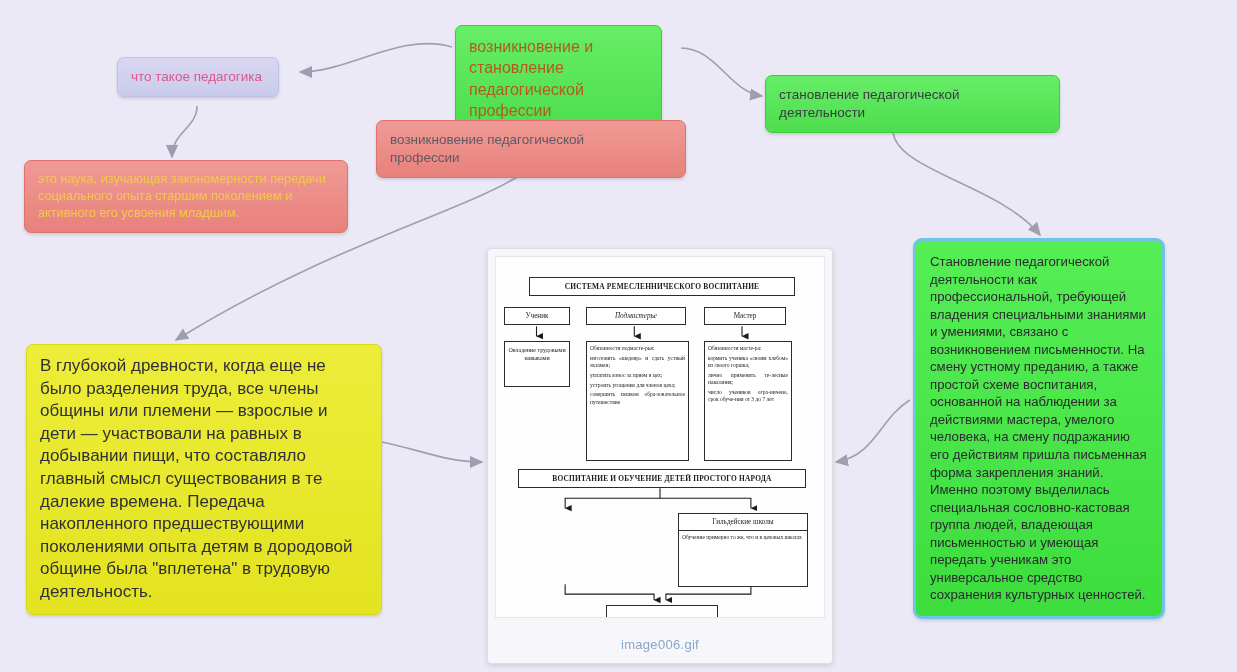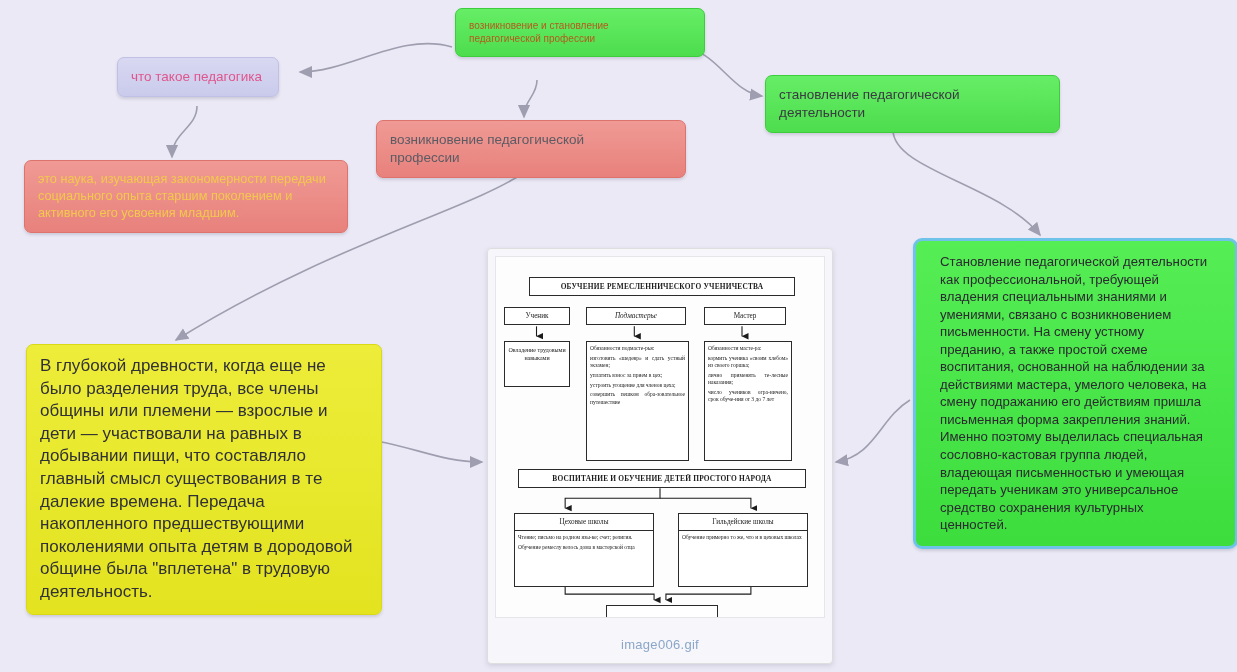--- a/index.html
+++ b/index.html
@@ -18,23 +18,23 @@
     box-sizing:border-box;
     border-radius:7px;
     padding:10px 13px;
     line-height:1.33;
     white-space:pre-wrap;
     box-shadow:0 2px 3px rgba(90,90,120,.20);
   }
 
   
   .n-root{
-    left:455px;top:8px;width:250px;
+    left:455px;top:25px;width:207px;
     background:linear-gradient(#66ee66,#4ddd4d);
-    color:#b35c1a;font-size:10px;
+    color:#b35c1a;font-size:16px;
     border:1px solid #3ccc3c;
   }
   .n-what{
     left:117px;top:57px;width:162px;
     background:linear-gradient(#d8d8f2,#cacaec);
     color:#e0558c;font-size:13.5px;
     border:1px solid #c0c0e4;
   }
   .n-science{
     left:24px;top:160px;width:324px;
@@ -54,26 +54,26 @@
     color:#3a3a42;font-size:13.5px;
     border:1px solid #3ccc3c;
   }
   .n-ancient{
     left:26px;top:344px;width:356px;
     background:linear-gradient(#eded3a,#e3e320);
     color:#303036;font-size:17px;
     border:1px solid #d9d915;
   }
   .n-bigtext{
-    left:913px;top:238px;width:325px;
+    left:913px;top:238px;width:252px;
     background:linear-gradient(#55ee55,#3ddd3d);
     color:#2a2a30;font-size:13.2px;
     border:3px solid #6fc2e8;
     border-radius:9px;
-    padding:12px 24px;
+    padding:12px 14px;
   }
 
   
   .imgpanel{
     position:absolute;left:487px;top:248px;width:346px;height:416px;
     background:#f7f7fb;
     border:1px solid #dededf;
     border-radius:4px;
     box-shadow:0 2px 5px rgba(90,90,120,.18);
     box-sizing:border-box;
@@ -167,21 +167,21 @@
             <path d="M41,69 L41,79" marker-end="url(#bh)"></path>
             <path d="M140,69 L140,79" marker-end="url(#bh)"></path>
             <path d="M249,69 L249,79" marker-end="url(#bh)"></path>
             <path d="M166,233 L166,243 L70,243 L70,253" marker-end="url(#bh)"></path>
             <path d="M166,243 L258,243 L258,253" marker-end="url(#bh)"></path>
             <path d="M70,330 L70,340 L160,340 L160,346" marker-end="url(#bh)"></path>
             <path d="M258,330 L258,340 L172,340 L172,346" marker-end="url(#bh)"></path>
           </g>
         </svg>
 
-        <div class="sdbox sdtitle" style="left:33px;top:20px;width:266px;">ОБУЧЕНИЕ РЕМЕСЛЕННИЧЕСКОГО УЧЕНИЧЕСТВА</div>
+        <div class="sdbox sdtitle" style="left:33px;top:20px;width:266px;">СИСТЕМА РЕМЕСЛЕННИЧЕСКОГО ВОСПИТАНИЕ</div>
 
         <div class="sdbox sdhead" style="left:8px;top:50px;width:66px;">Ученик</div>
         <div class="sdbox sdhead" style="left:90px;top:50px;width:100px;font-style:italic;">Подмастерье</div>
         <div class="sdbox sdhead" style="left:208px;top:50px;width:82px;">Мастер</div>
 
         <div class="sdbox sdsmall" style="left:8px;top:84px;width:66px;height:46px;">Овладение трудовыми навыками</div>
 
         <div class="sdbox sdbody" style="left:90px;top:84px;width:103px;height:120px;">
           <span class="l">Обязанности подмасте-рья:</span>
           <span class="l">изготовить «шедевр» и сдать устный экзамен;</span>
@@ -192,27 +192,20 @@
 
         <div class="sdbox sdbody" style="left:208px;top:84px;width:88px;height:120px;">
           <span class="l">Обязанности масте-ра:</span>
           <span class="l">кормить ученика «своим хлебом» из своего горшка;</span>
           <span class="l">лично применять те-лесные наказания;</span>
           <span class="l">число учеников огра-ничено, срок обуче-ния от 3 до 7 лет</span>
         </div>
 
         <div class="sdbox sdtitle" style="left:22px;top:212px;width:288px;">ВОСПИТАНИЕ И ОБУЧЕНИЕ ДЕТЕЙ ПРОСТОГО НАРОДА</div>
 
-        <div class="sdbox" style="left:18px;top:256px;width:140px;height:74px;">
-          <div class="sdhead" style="border-bottom:1.2px solid #2b2b2b;">Цеховые школы</div>
-          <div class="sdbody">
-            <span class="l">Чтение; письмо на родном язы-ке; счет; религия.</span>
-            <span class="l">Обучение ремеслу велось дома в мастерской отца</span>
-          </div>
-        </div>
 
         <div class="sdbox" style="left:182px;top:256px;width:130px;height:74px;">
           <div class="sdhead" style="border-bottom:1.2px solid #2b2b2b;">Гильдейские школы</div>
           <div class="sdbody">
             <span class="l">Обучение примерно то же, что и в цеховых школах</span>
           </div>
         </div>
 
         <div class="sdbox sdfinal" style="left:110px;top:348px;width:112px;">Городские школы</div>
       </div>

